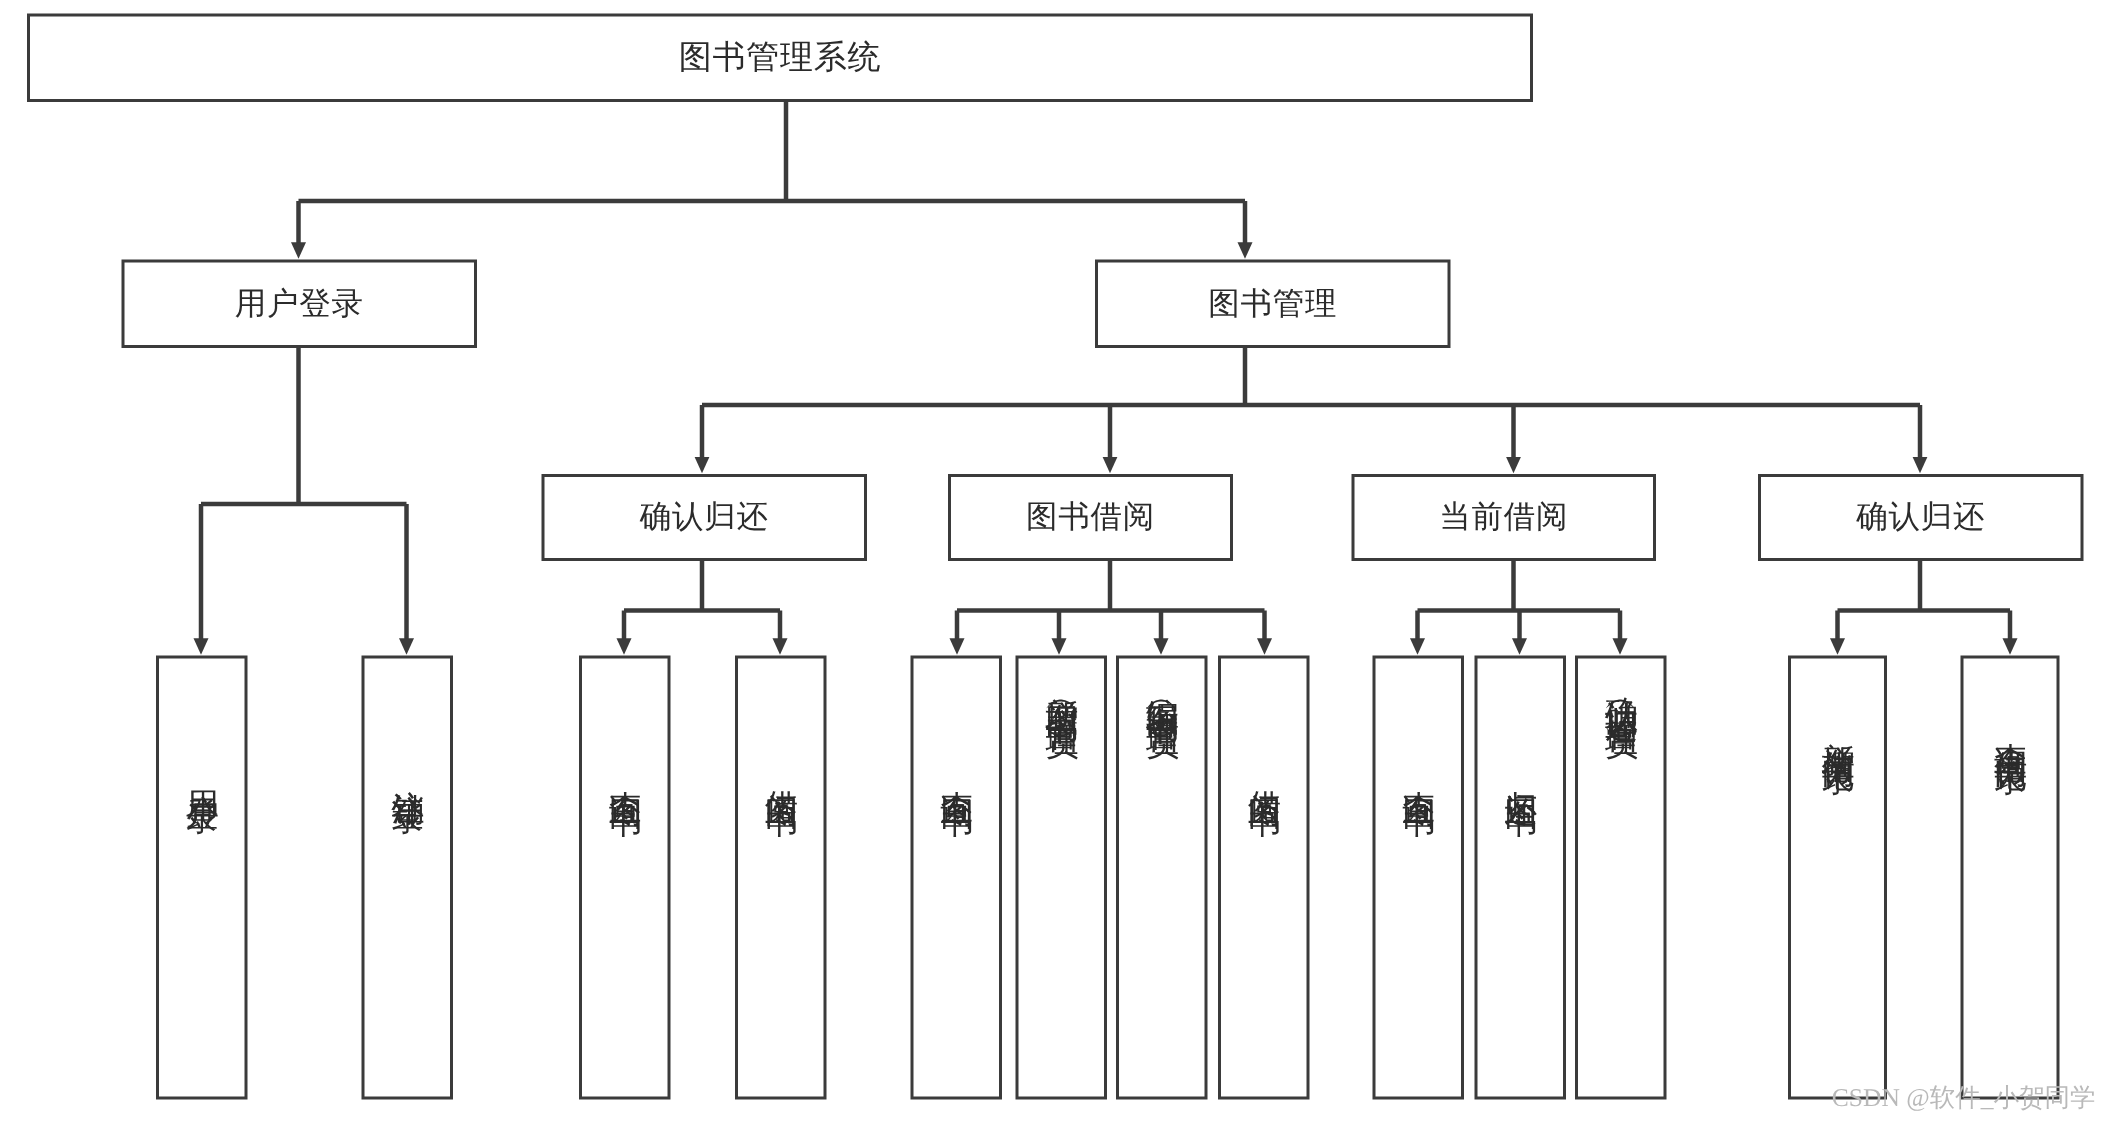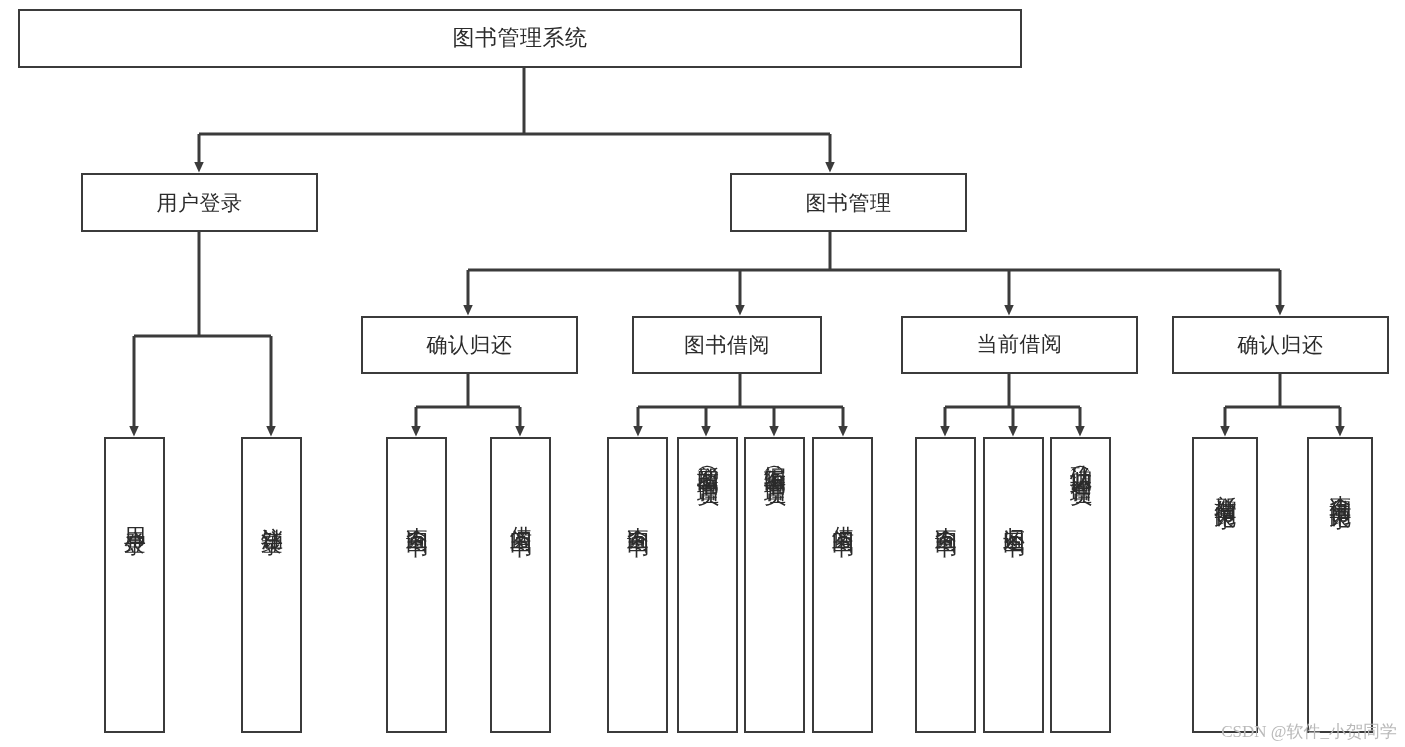--- a/index.html
+++ b/index.html
@@ -138,21 +138,21 @@
   <div class="node horizontal" style="left:711px; top:173px; width:237px; height:59px;margin-left:19px;">
     <span class="node-label">图书管理</span>
   </div>
 
   <div class="node horizontal" style="left:361px; top:316px; width:217px; height:58px;">
     <span class="node-label">确认归还</span>
   </div>
   <div class="node horizontal" style="left:632px; top:316px; width:190px; height:58px;">
     <span class="node-label">图书借阅</span>
   </div>
-  <div class="node horizontal" style="left:901px; top:316px; width:237px; height:58px;font-family:Liberation Serif, serif;">
+  <div class="node horizontal" style="left:901px; top:316px; width:203px; height:58px;">
     <span class="node-label">当前借阅</span>
   </div>
   <div class="node horizontal" style="left:1172px; top:316px; width:217px; height:58px;">
     <span class="node-label">确认归还</span>
   </div>
 
   <div class="node vertical" style="left:104px; top:437px; width:61px; height:296px; padding-top:70px;">
     <span class="node-label">用户登录</span>
   </div>
   <div class="node vertical" style="left:241px; top:437px; width:61px; height:296px; padding-top:70px;">

